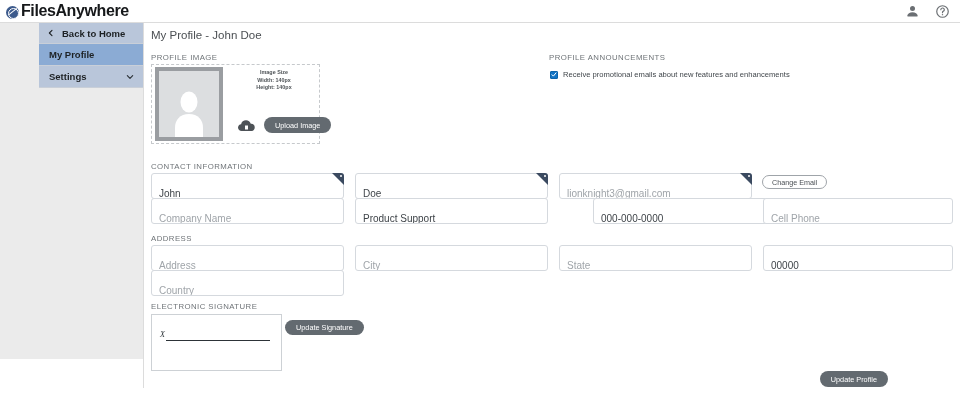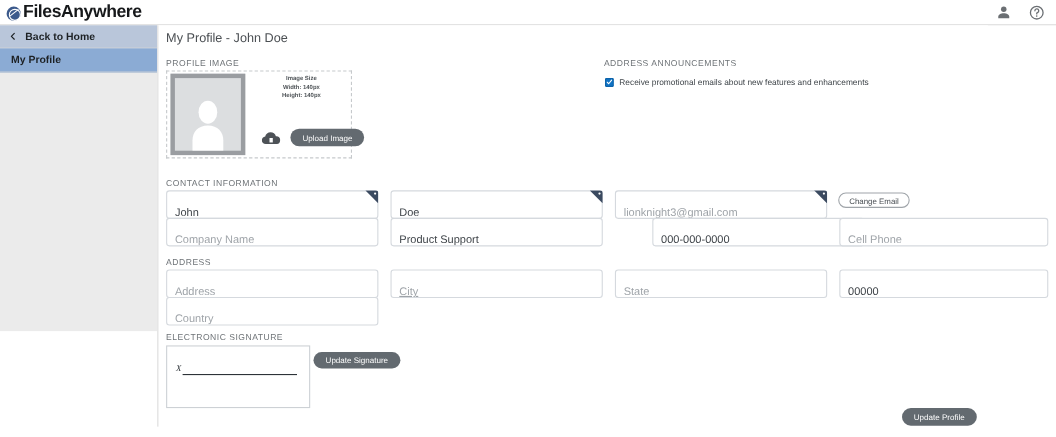--- a/index.html
+++ b/index.html
@@ -39,22 +39,23 @@
     letter-spacing: -0.4px; line-height: 20px;
   }
   .topbar-icons {
     position: absolute; right: 10px; top: 4px;
     display: flex; align-items: center; gap: 15px;
   }
   .ticon { width: 15px; height: 15px; color: #6b6f73; display:block; }
 
   
   .sidebar {
-    position: absolute; left: 0; top: 23px; width: 143px; height: 278px;
+    position: absolute; left: 0; top: 23px; width: 143px; height: 336px;
     background: #ebebeb;
+    padding-left: 39px;
   }
   .nav-item {
     height: 21px; display: flex; align-items: center;
     padding: 0 10px; font-size: 9.5px; font-weight: bold;
     color: #1d2124; border-bottom: 1px solid #c9cfd8;
     position: relative;
   }
   .nav-back { background: #b9c6da; padding-left: 8px; gap: 7px; }
   .nav-active { background: #8babd4; height: 22px; }
   .nav-plain { background: #b9c6da; height: 22px; }
@@ -216,20 +217,26 @@
     <svg class="chev-left" viewBox="0 0 24 24" fill="none" stroke="currentColor" stroke-width="3.2" stroke-linecap="round" stroke-linejoin="round">
       <polyline points="15 4 7 12 15 20"></polyline>
     </svg>
     <span>Back to Home</span>
   </div>
 
   <div class="nav-item nav-active">
     <span>My Profile</span>
   </div>
 
+  <div class="nav-item nav-plain">
+    <span>Settings</span>
+    <svg class="chev-down" viewBox="0 0 24 24" fill="none" stroke="currentColor" stroke-width="3.4" stroke-linecap="round" stroke-linejoin="round">
+      <polyline points="4 8 12 16 20 8"></polyline>
+    </svg>
+  </div>
 
 </nav>
 
 <main class="main">
 
   <div class="page-title">My Profile - John Doe</div>
 
   <div class="section-label lbl-profile-image">PROFILE IMAGE</div>
 
   <div class="profile-box">
@@ -247,21 +254,21 @@
     <div class="upload-row">
       <svg class="cloud-icon" viewBox="0 0 34 26" fill="currentColor">
         <path d="M27.5 24H7.2C3.2 24 0 20.9 0 17.1c0-3.5 2.7-6.4 6.2-6.8C7 5.9 11.1 2.5 16 2.5c4.6 0 8.5 3 9.6 7.1h1.2c3.6 0 6.7 2.9 6.7 7S31.2 24 27.5 24z"></path>
         <rect x="14" y="10" width="6" height="11" fill="#ffffff"></rect>
         <path d="M17 5.5l7 7.5H10z"></path>
       </svg>
       <button class="btn-pill">Upload Image</button>
     </div>
   </div>
 
-  <div class="section-label lbl-announce">ADDRESS ANNOUNCEMENTS</div>
+  <div class="section-label lbl-announce">PROFILE ANNOUNCEMENTS</div>
   <div class="announce-row">
     <span class="cbox">
       <svg viewBox="0 0 24 24" fill="none" stroke="currentColor" stroke-width="4" stroke-linecap="round" stroke-linejoin="round">
         <polyline points="4 13 9.5 18.5 20 5.5"></polyline>
       </svg>
     </span>
     <span class="announce-text">Receive promotional emails about new features and enhancements</span>
   </div>
 
   <div class="section-label lbl-contact">CONTACT INFORMATION</div>

